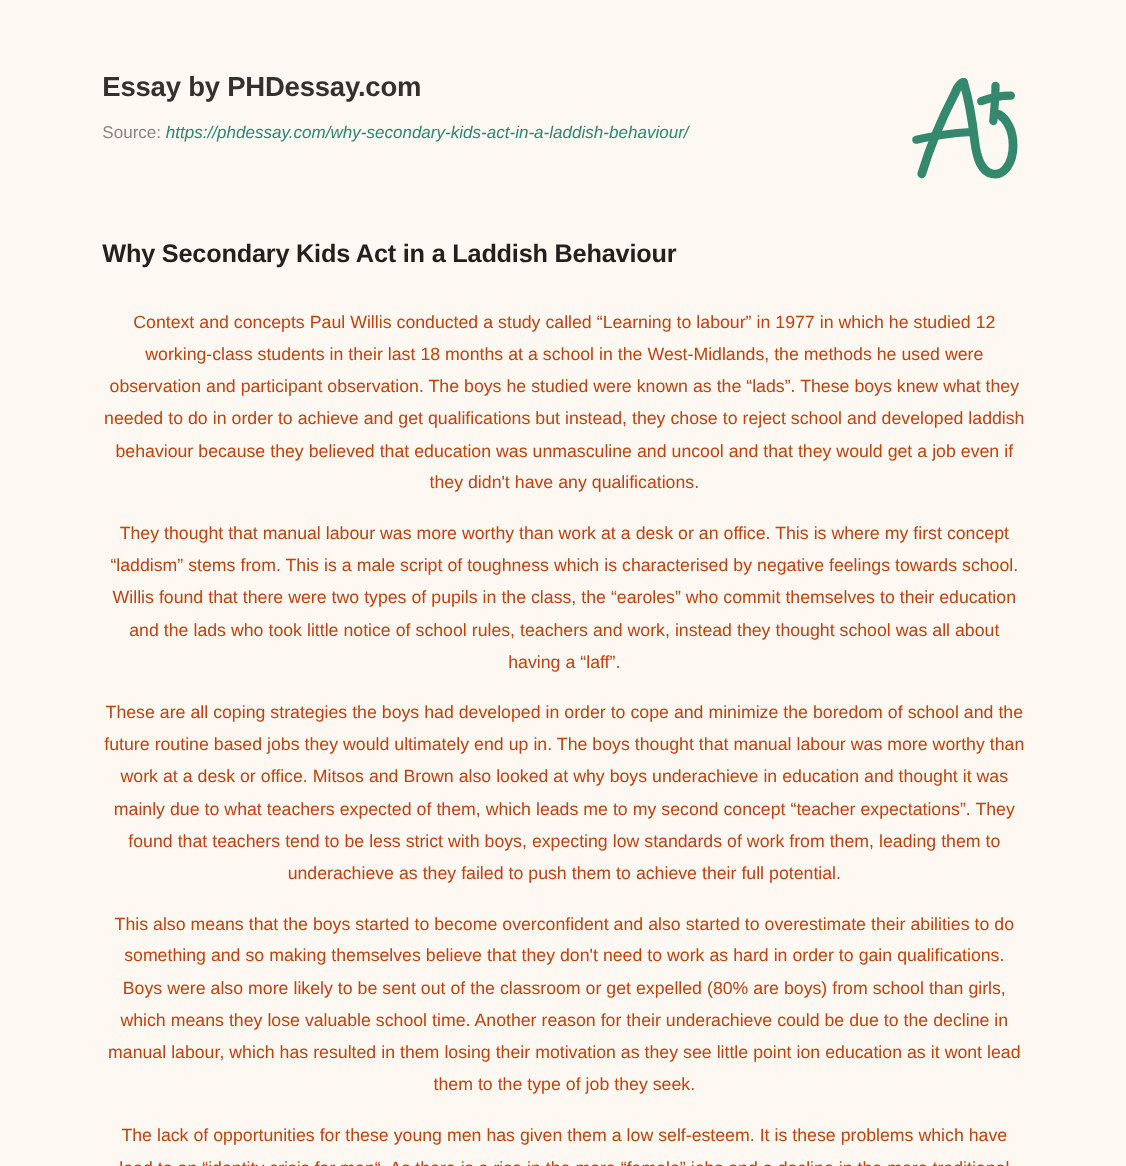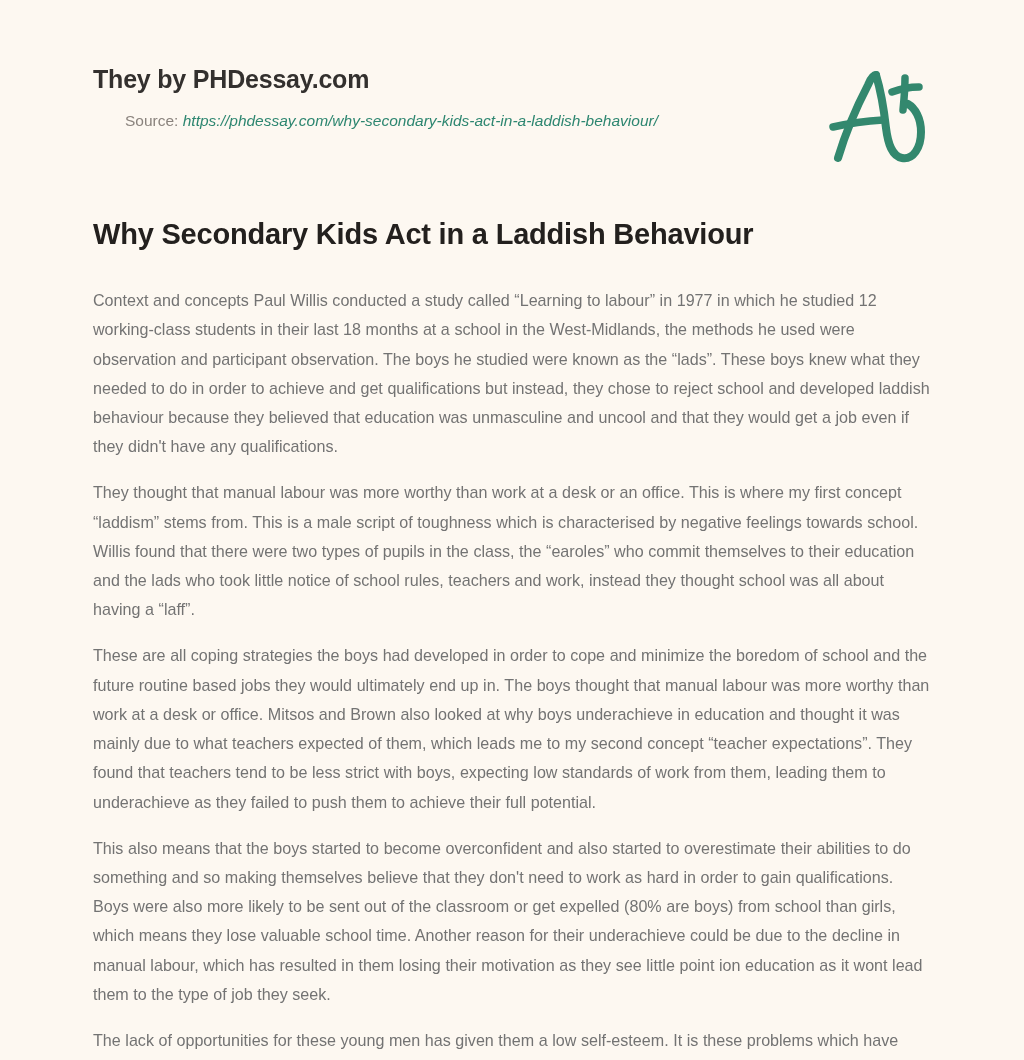--- a/index.html
+++ b/index.html
@@ -47,21 +47,20 @@
   .source-line {
     margin-top: 17px;
     font-size: 15.5px;
     line-height: 1.3;
     color: #8a837d;
     white-space: nowrap;
   }
 
   .source-label {
     color: #8a837d;
-    margin-left: 32px;
   }
 
   .source-url {
     color: #2d8670;
     text-decoration: none;
     font-style: italic;
   }
 
   
   .logo {
@@ -80,47 +79,47 @@
 
   
   .article {
     position: absolute;
     left: 93px;
     top: 216px;
     width: 840px;
   }
 
   .article-title {
-    font-size: 29px;
+    font-size: 23px;
     font-weight: bold;
     color: #23201e;
     letter-spacing: -0.2px;
     line-height: 1.25;
     margin: 0 0 34px 0;
   }
 
   .body-copy p {
     font-size: 16.1px;
     line-height: 29.2px;
-    color: #737373;
+    color: #c2410c;
     margin: 0 0 17px 0;
-    text-align: left;
+    text-align: center;
     word-spacing: 0.1px;
   }
   .body-copy p:last-child {
     margin-bottom: 0;
   }
 </style>
 </head>
 <body>
 
 <div class="page">
 
   <div class="header">
-    <div class="brand-title">They by PHDessay.com</div>
+    <div class="brand-title">Essay by PHDessay.com</div>
     <div class="source-line">
       <span class="source-label">Source:</span>
       <a class="source-url" href="#">https://phdessay.com/why-secondary-kids-act-in-a-laddish-behaviour/</a>
     </div>
   </div>
 
   <div class="logo">
     <svg viewBox="0 0 112 100" xmlns="http://www.w3.org/2000/svg">
       <g fill="none" stroke="#33886e" stroke-linecap="round" stroke-linejoin="round">
 

